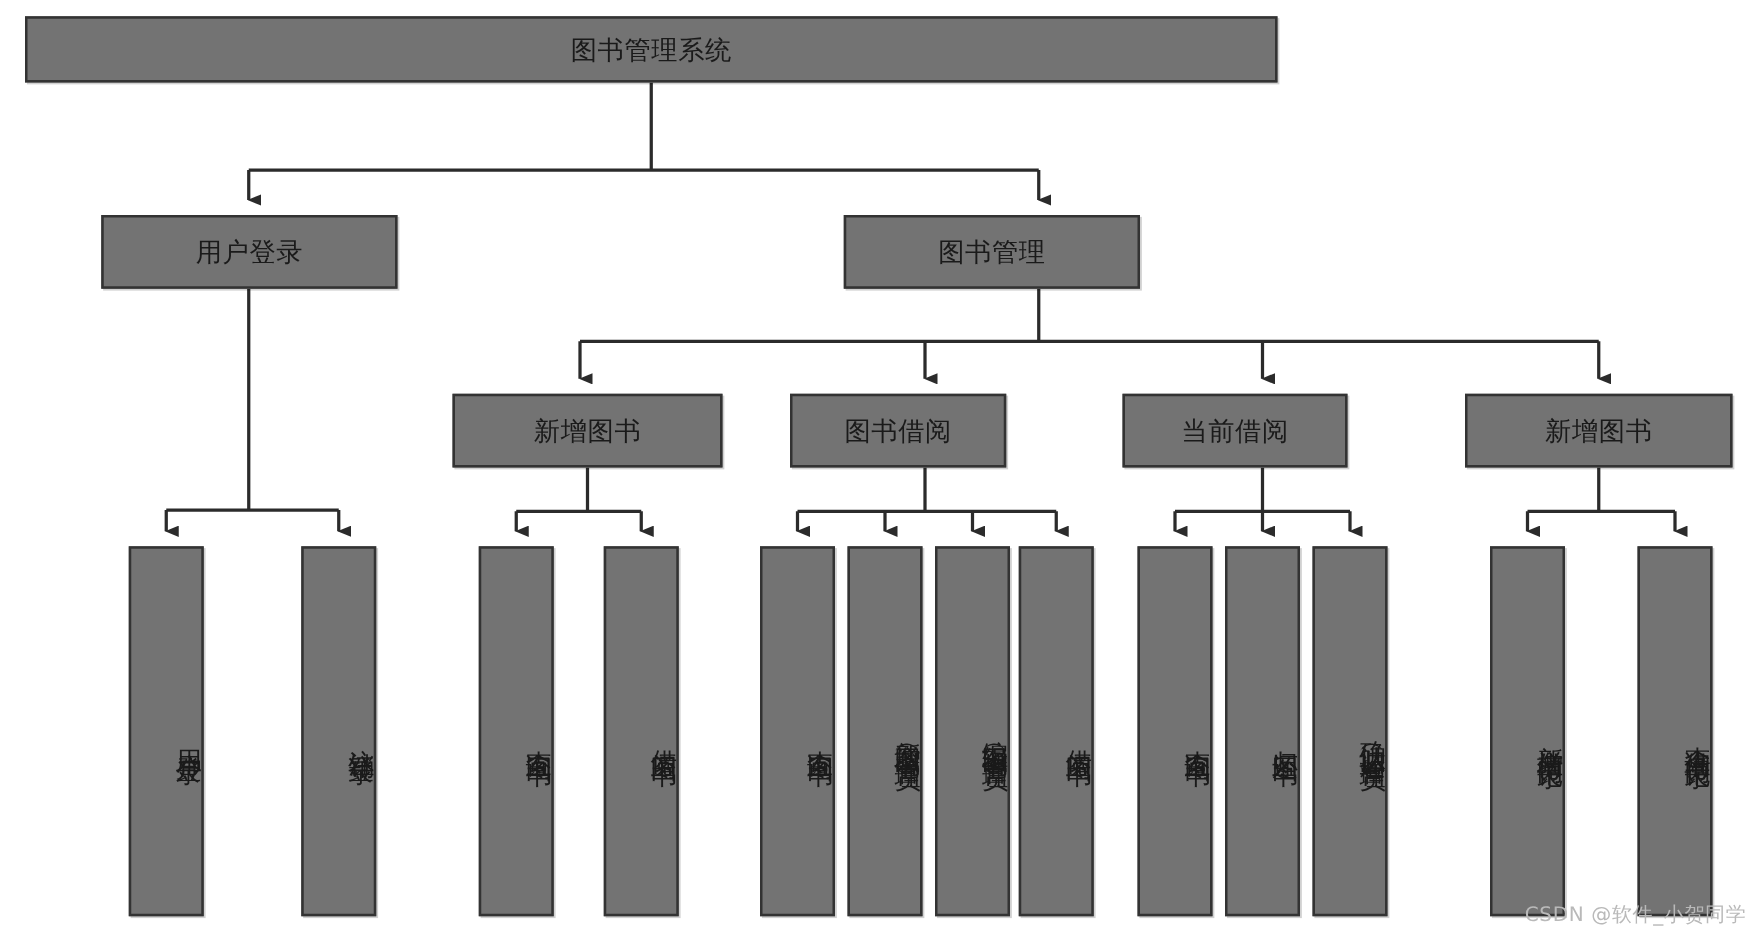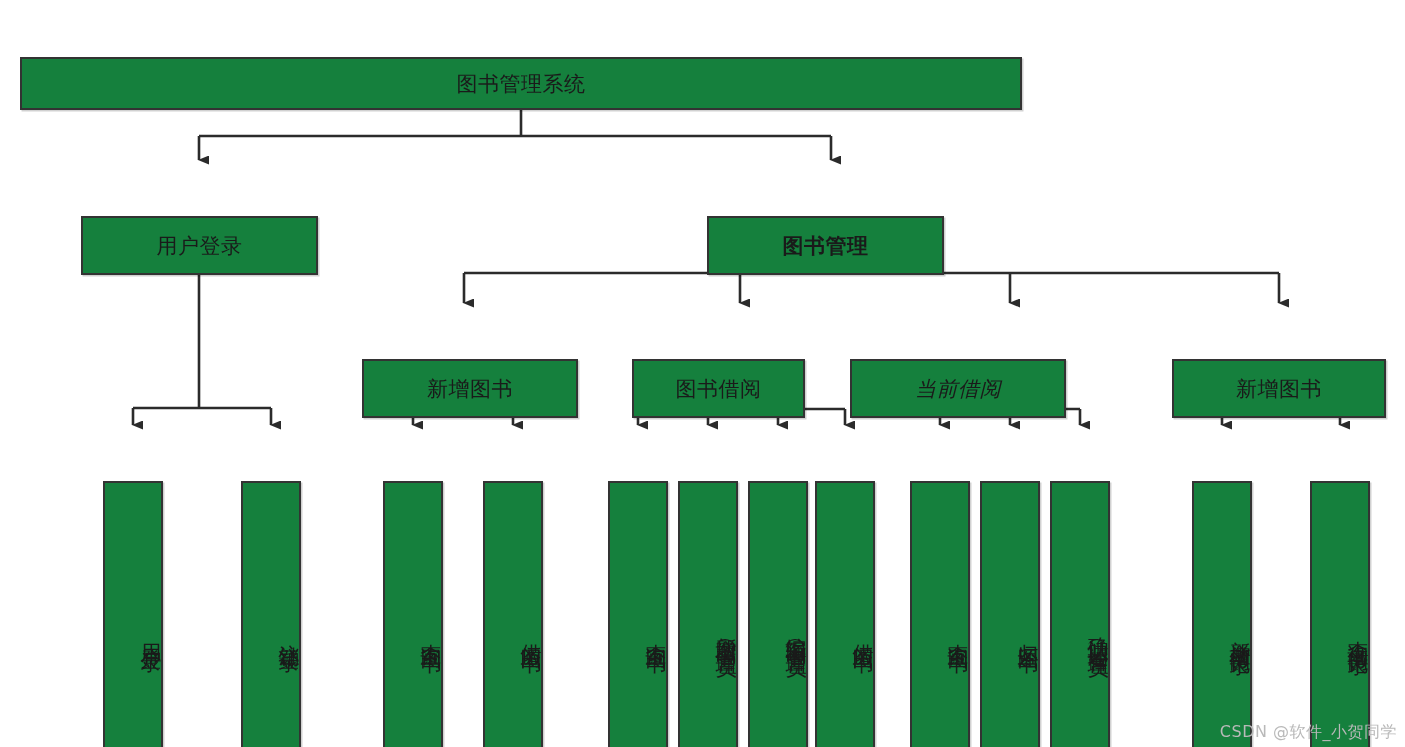--- a/index.html
+++ b/index.html
@@ -16,24 +16,23 @@
   }
   #diagram-root {
     position: absolute;
     top: 0; left: 0;
     width: 1405px;
     height: 747px;
   }
   .node-box {
     position: absolute;
     box-sizing: border-box;
-    background: #15803d;
+    background: #737373;
     border: 2.5px solid #333333;
     box-shadow: 1.5px 1.5px 0 rgba(0,0,0,0.18);
-    margin-top: 44px;
   }
   .node-label-h {
     position: absolute;
     top: 0; left: 0; right: 0; bottom: 0;
     display: flex;
     align-items: center;
     justify-content: center;
     font-size: 21px;
     color: #1a1a1a;
     letter-spacing: 0.5px;
@@ -131,33 +130,33 @@
   </svg>
 
   <div class="node-box" style="left:20px; top:13px; width:1002px; height:53px;">
     <span class="node-label-h">图书管理系统</span>
   </div>
 
   <div class="node-box" style="left:81px; top:172px; width:237px; height:59px;">
     <span class="node-label-h">用户登录</span>
   </div>
 
-  <div class="node-box" style="left:707px; top:172px; width:237px; height:59px;font-weight:bold;">
+  <div class="node-box" style="left:675px; top:172px; width:237px; height:59px;">
     <span class="node-label-h">图书管理</span>
   </div>
 
   <div class="node-box" style="left:362px; top:315px; width:216px; height:59px;">
     <span class="node-label-h">新增图书</span>
   </div>
 
   <div class="node-box" style="left:632px; top:315px; width:173px; height:59px;">
     <span class="node-label-h">图书借阅</span>
   </div>
 
-  <div class="node-box" style="left:850px; top:315px; width:216px; height:59px;font-style:italic;">
+  <div class="node-box" style="left:898px; top:315px; width:180px; height:59px;">
     <span class="node-label-h">当前借阅</span>
   </div>
 
   <div class="node-box" style="left:1172px; top:315px; width:214px; height:59px;">
     <span class="node-label-h">新增图书</span>
   </div>
 
   <div class="node-box leaf-box" style="left:103px; top:437px; width:60px; height:296px;">
     <span class="node-label-v">用户登录</span>
   </div>

